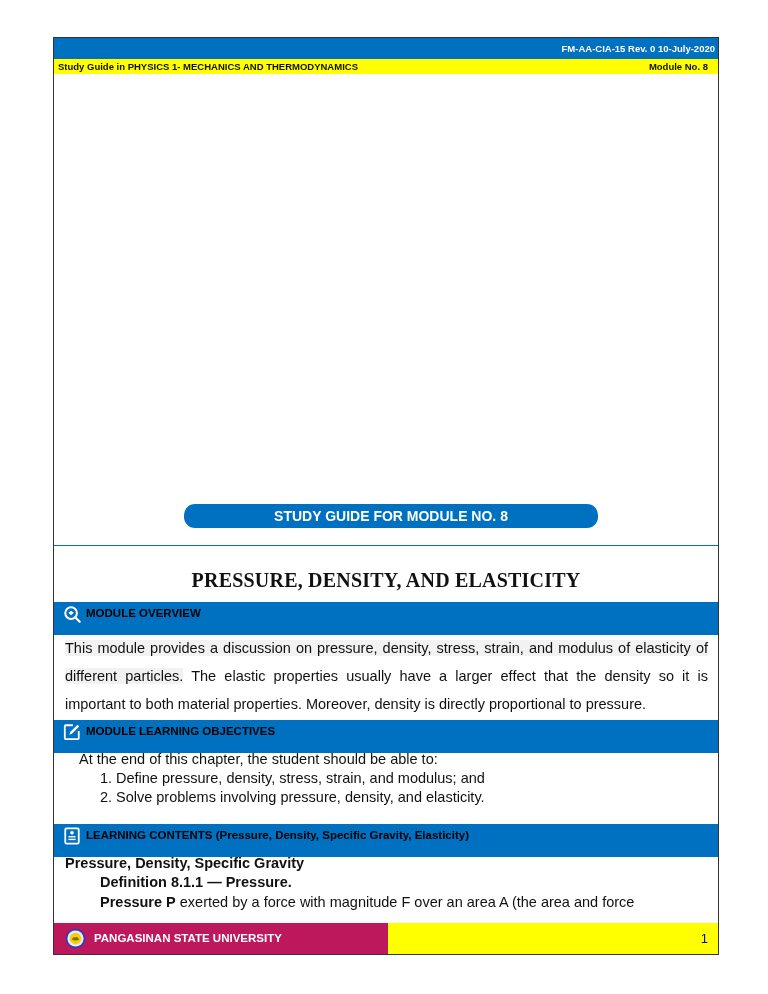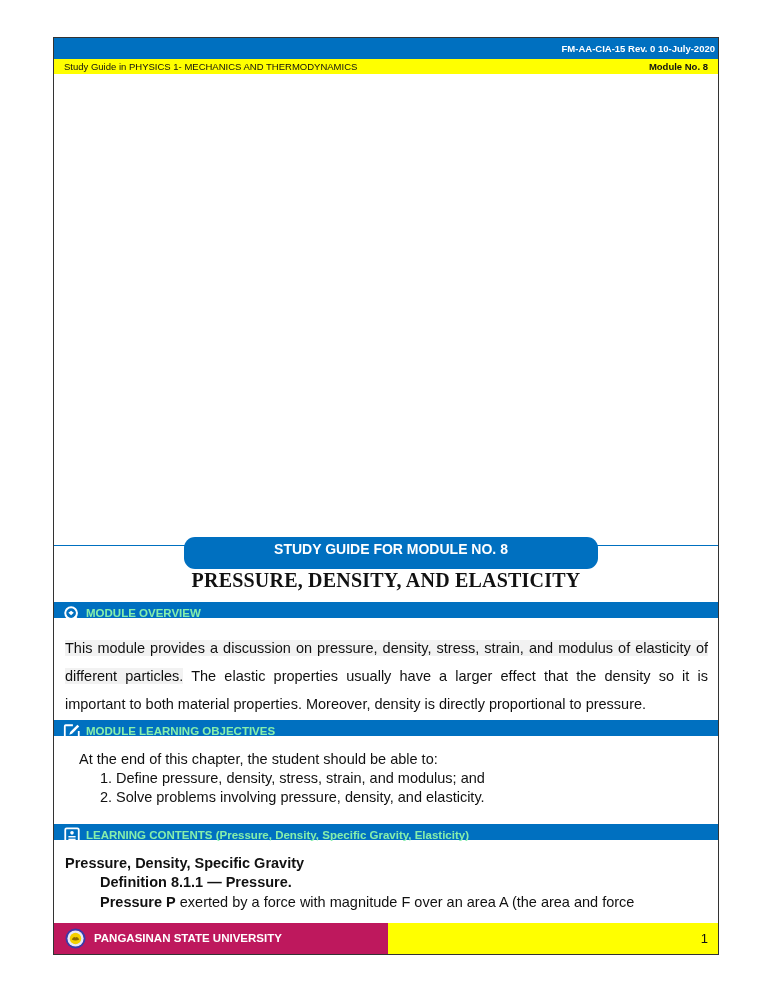--- a/index.html
+++ b/index.html
@@ -1,28 +1,28 @@
 <!DOCTYPE html>
 <html><head>
 <meta charset="utf-8">
 <style>
   html,body{margin:0;padding:0;background:#fff;}
   body{width:768px;height:994px;position:relative;overflow:hidden;font-family:"Liberation Sans",sans-serif;color:#111;}
   .page{position:absolute;left:53px;top:37px;width:666px;height:917px;border:1px solid #333;border-bottom:none;box-sizing:border-box;}
   .hdr-blue{position:absolute;left:0;top:0;right:0;height:31px;background:#0070c0;}
   .hdr-code{position:absolute;right:3px;top:5px;font-size:9.5px;font-weight:bold;color:#fff;}
   .hdr-yellow{position:absolute;left:0;top:21px;right:0;height:15px;background:#ffff00;}
-  .hdr-left{position:absolute;left:10px;top:2px;font-size:9.5px;font-weight:normal;color:#111;text-align:center;}
+  .hdr-left{position:absolute;left:4px;top:2px;font-size:9.5px;font-weight:bold;color:#111;text-align:center;}
   .hdr-right{position:absolute;right:10px;top:2px;font-size:9.5px;font-weight:bold;color:#111;padding-left:41px;}
 
   .rule{position:absolute;left:0;right:0;top:507px;height:1px;background:#0070c0;}
-  .pill{position:absolute;left:130px;top:499px;width:414px;height:32px;background:#0070c0;border-radius:11px;color:#fff;font-weight:bold;font-size:14px;text-align:center;line-height:24px;}
+  .pill{position:absolute;left:130px;top:466px;width:414px;height:24px;background:#0070c0;border-radius:11px;color:#fff;font-weight:bold;font-size:14px;text-align:center;line-height:24px;}
   .title{position:absolute;left:0;right:0;top:531px;text-align:center;font-family:"Liberation Serif",serif;font-weight:bold;font-size:20px;letter-spacing:0.2px;}
 
-  .sec{position:absolute;left:0;right:0;height:16px;background:#0070c0;color:#86efac;}
+  .sec{position:absolute;left:0;right:0;height:33px;background:#0070c0;color:#000000;}
   .sec .lbl{position:absolute;left:32px;top:5px;font-size:11.5px;font-weight:bold;}
   .sec .ico{position:absolute;left:9px;top:3px;width:18px;height:18px;}
 
   .para{position:absolute;left:11px;width:643px;font-size:14.5px;line-height:28px;text-align:justify;}
   .hl{background:#f2f2f2;}
   .obj{position:absolute;left:35px;font-size:14.5px;line-height:19px;}
   .obj ol{margin:0;padding-left:27px;}
   .bold{font-weight:bold;}
 
   .ftr{position:absolute;left:53px;top:923px;width:666px;height:32px;border:1px solid #333;border-top:none;box-sizing:border-box;}

